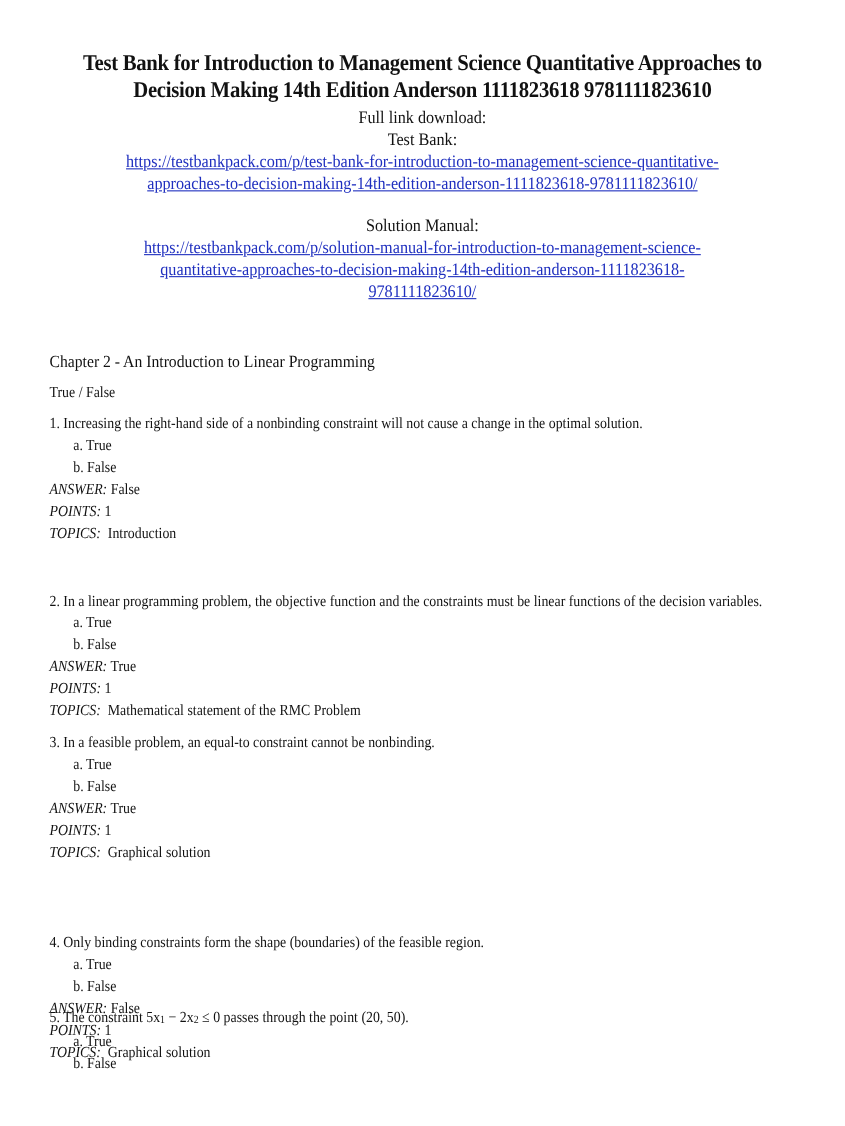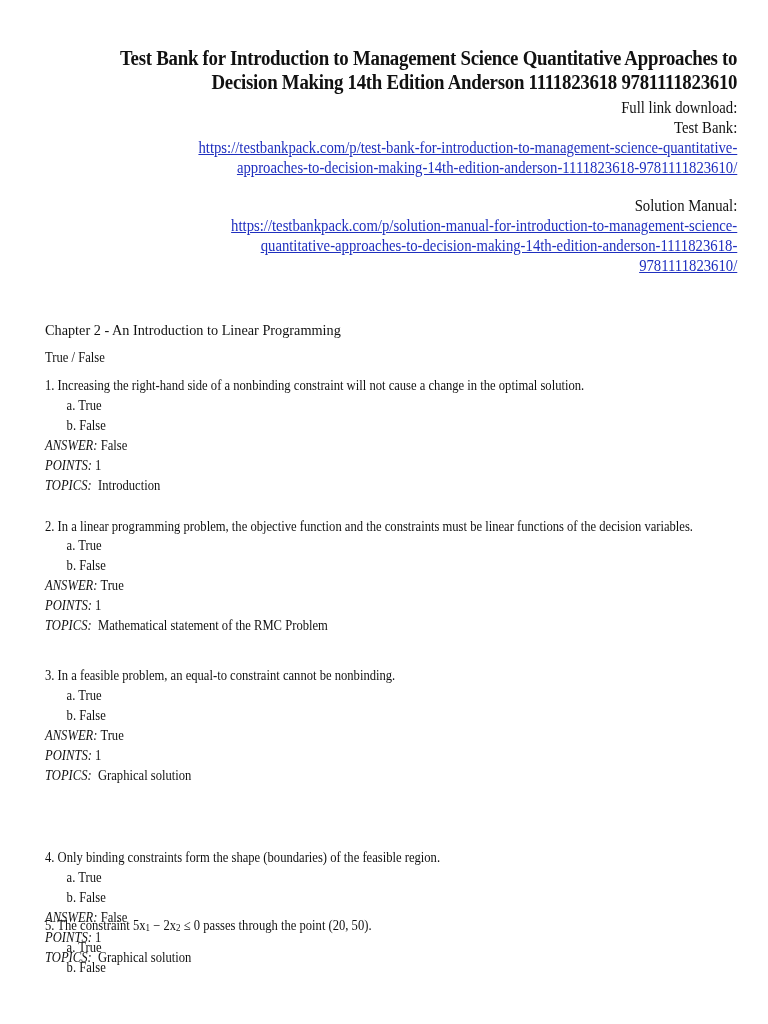--- a/index.html
+++ b/index.html
@@ -20,21 +20,21 @@
       left: 0;
       top: 0;
       width: 768px;
       height: 1024px;
     }
     .header {
       position: absolute;
       top: 46px;
       left: 0;
       width: 768px;
-      text-align: right;
+      text-align: center;
     }
     .title {
       font-weight: bold;
       font-size: 20.5px;
       line-height: 24px;
       margin: 0;
       letter-spacing: -0.3px;
       transform: scaleX(0.92);
       transform-origin: center;
       white-space: nowrap;
@@ -133,21 +133,21 @@
 
   <div class="q" style="top:378px">
     <div class="stem">1. Increasing the right-hand side of a nonbinding constraint will not cause a change in the optimal solution.</div>
     <div class="opt" style="margin-top:2px">a. True</div>
     <div class="opt">b. False</div>
     <div class="meta"><span class="lbl">ANSWER:</span> <span>False</span></div>
     <div class="meta"><span class="lbl">POINTS:</span> <span>1</span></div>
     <div class="meta"><span class="lbl">TOPICS:</span>&nbsp; <span>Introduction</span></div>
   </div>
 
-  <div class="q" style="top:519px">
+  <div class="q" style="top:540px">
     <div class="stem">2. In a linear programming problem, the objective function and the constraints must be linear functions of the decision variables.</div>
     <div class="opt" style="margin-top:1px">a. True</div>
     <div class="opt">b. False</div>
     <div class="meta"><span class="lbl">ANSWER:</span> <span>True</span></div>
     <div class="meta"><span class="lbl">POINTS:</span> <span>1</span></div>
     <div class="meta"><span class="lbl">TOPICS:</span>&nbsp; <span>Mathematical statement of the RMC Problem</span></div>
   </div>
 
   <div class="q" style="top:668px">
     <div class="stem">3. In a feasible problem, an equal-to constraint cannot be nonbinding.</div>

